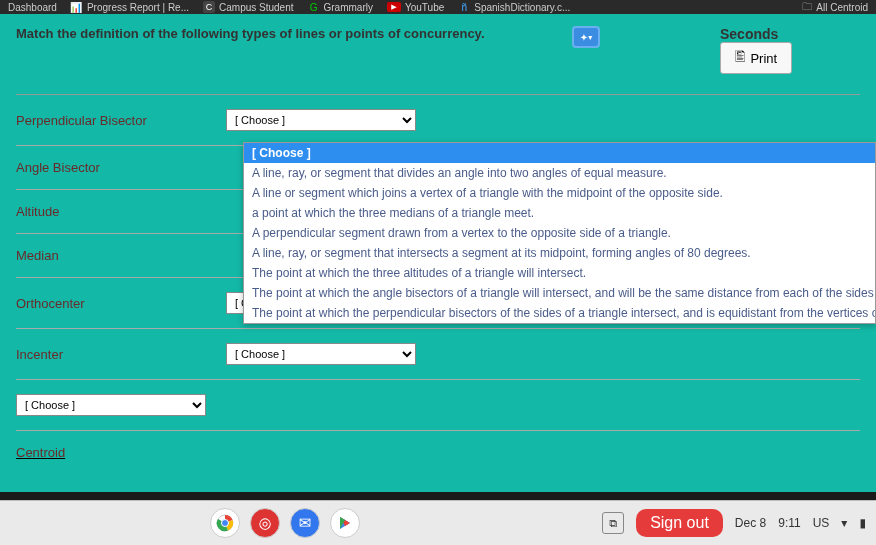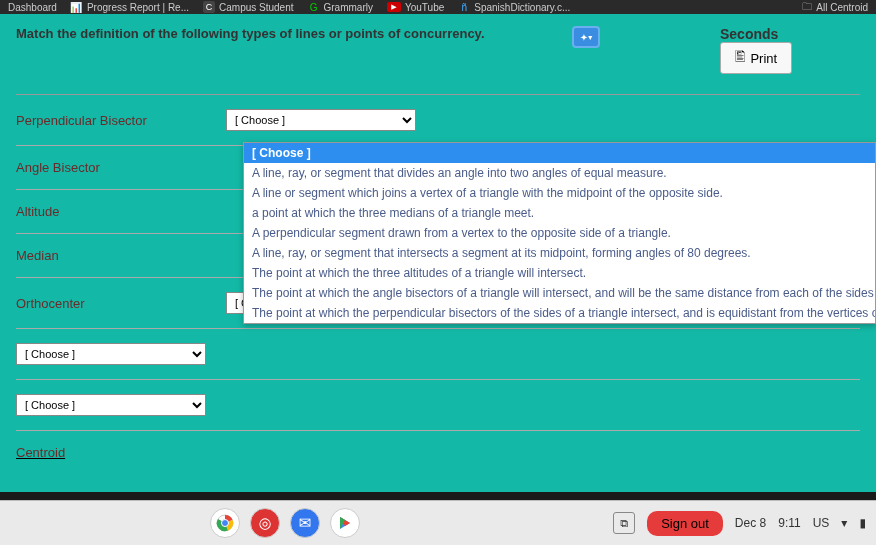--- a/index.html
+++ b/index.html
@@ -20,21 +20,21 @@
 .row { display: flex; align-items: center; border-bottom: 1px solid #aaa; padding: 14px 0; }
 .row-label { width: 210px; font-size: 13px; color: #6b2a2a; }
 .select { width: 190px; height: 22px; border: 1px solid #888; font-size: 11px; padding: 1px 4px; background: #fff; }
 .dropdown { position: absolute; left: 243px; top: 128px; right: 0; background: #fff; border: 1px solid #999; box-shadow: 0 2px 6px rgba(0,0,0,0.25); font-size: 12px; color: #4a5c8a; z-index: 50; }
 .dd-item { padding: 3px 8px; white-space: nowrap; overflow: hidden; cursor: pointer; }
 .dd-item.sel { background: #2e8ef0; color: #fff; font-weight: bold; }
 .taskbar { position: absolute; bottom: 0; left: 0; right: 0; height: 45px; background: #eaeaea; border-top: 1px solid #bbb; display: flex; align-items: center; padding: 0 10px; }
 .tb-center { display: flex; gap: 10px; margin-left: 200px; }
 .tb-circle { width: 30px; height: 30px; border-radius: 50%; border: 1px solid #ccc; display: flex; align-items: center; justify-content: center; font-size: 15px; background: #fff; cursor: pointer; }
 .tb-right { margin-left: auto; display: flex; align-items: center; gap: 12px; font-size: 12px; color: #333; }
-.signout { background: #e63b3b; color: #000000; border-radius: 10px; padding: 5px 14px; font-size: 13px; cursor: pointer; }
+.signout { background: #e63b3b; color: #ffffff; border-radius: 10px; padding: 5px 14px; font-size: 16px; cursor: pointer; }
 .tb-sq { width: 22px; height: 22px; border: 1px solid #888; border-radius: 3px; display: flex; align-items: center; justify-content: center; font-size: 11px; }
 </style>
 </head>
 <body>
 
 <div class="tab-bar">
   <div class="tab-item">
       <span>Dashboard</span>
     </div>
   <div class="tab-item">
@@ -92,20 +92,21 @@
       <div class="row-label">Altitude</div>
     </div>
     <div class="row">
       <div class="row-label">Median</div>
     </div>
     <div class="row">
       <div class="row-label">Orthocenter</div>
       <select class="select"><option>[ Choose ]</option></select>
     </div>
     <div class="row">
+      <div class="row-label">Incenter</div>
       <select class="select"><option>[ Choose ]</option></select>
     </div>
     <div class="row">
       <select class="select"><option>[ Choose ]</option></select>
     </div>
     <div class="row" style="border-bottom:none;text-decoration:underline;">
       <div class="row-label">Centroid</div>
     </div>
   </div>
 

